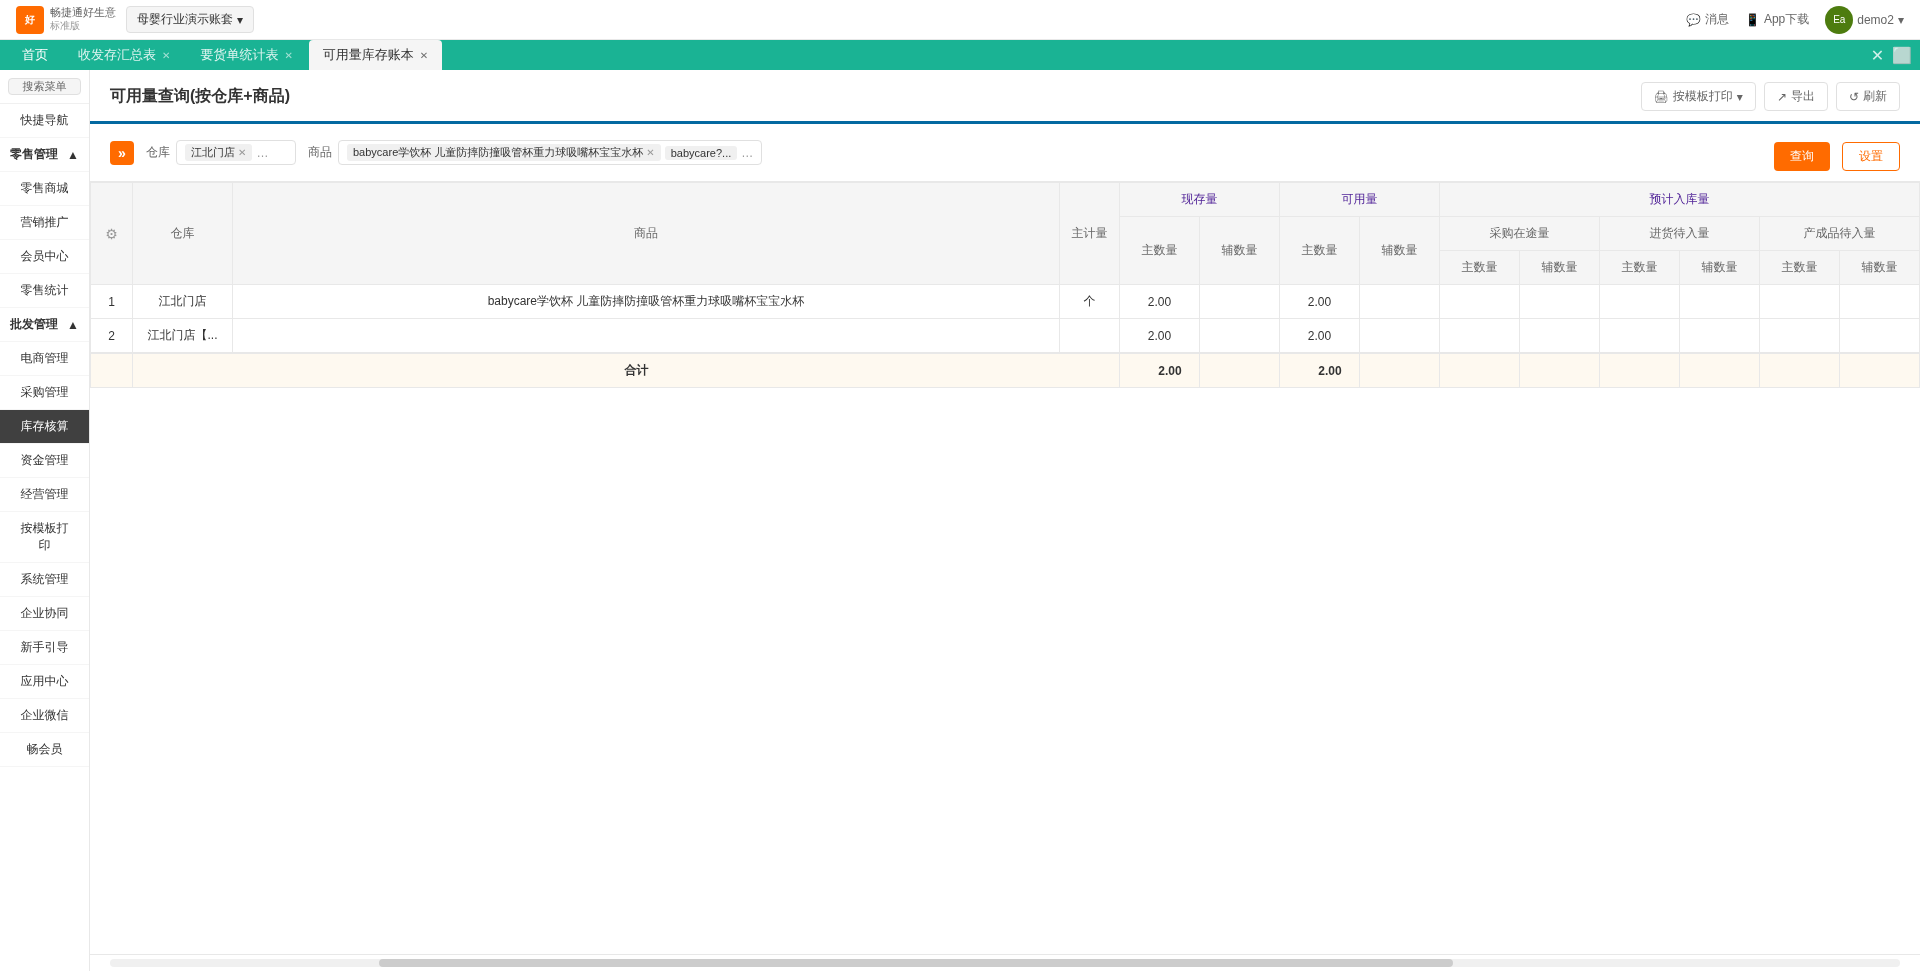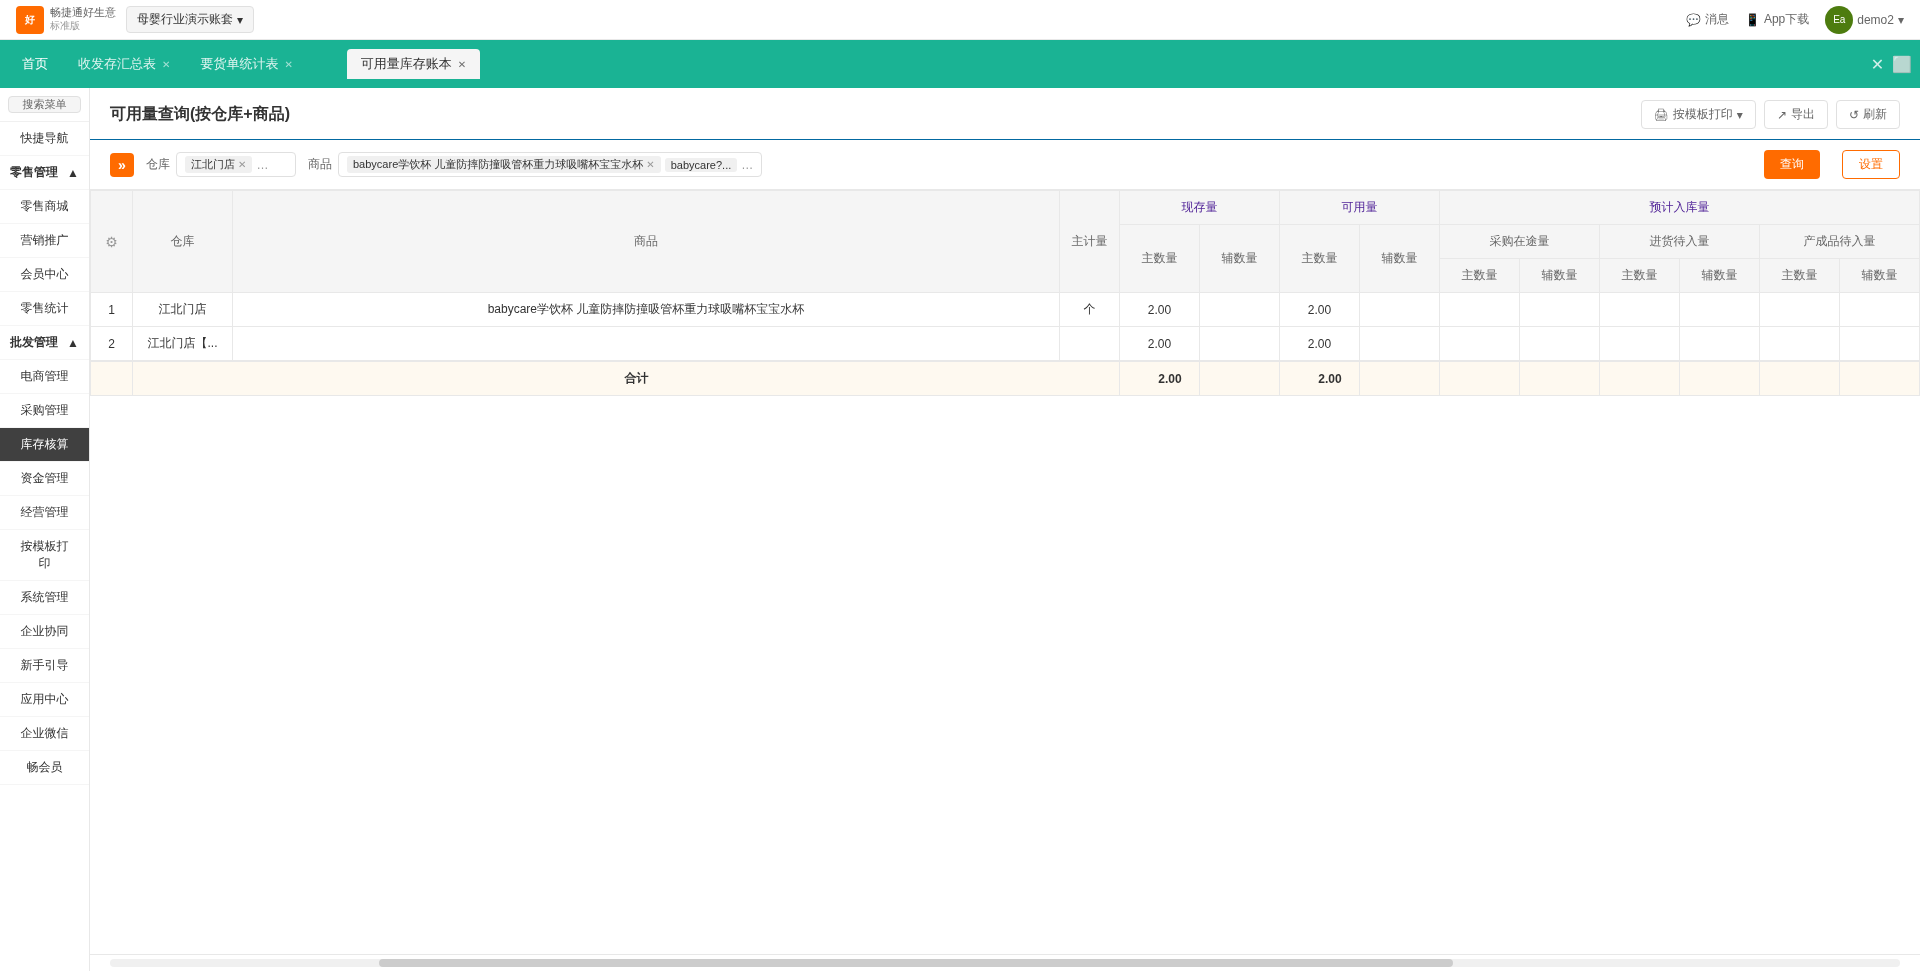--- a/index.html
+++ b/index.html
@@ -22,21 +22,21 @@
     .logo-text { font-size: 11px; color: #666; line-height: 1.2; }
     .logo-sub { font-size: 10px; color: #999; }
     .company-selector { display: flex; align-items: center; gap: 4px; font-size: 12px; color: #333; background: #f5f5f5; padding: 4px 10px; border-radius: 4px; cursor: pointer; border: 1px solid #e0e0e0; }
     .top-bar-right { display: flex; align-items: center; gap: 16px; font-size: 12px; color: #666; }
     .top-bar-right-item { display: flex; align-items: center; gap: 4px; cursor: pointer; }
     .avatar { width: 28px; height: 28px; border-radius: 50%; background: #4d7c0f; display: flex; align-items: center; justify-content: center; color: white; font-size: 10px; overflow: hidden; }
 
     
     .nav-tabs {
       background: #1ab394;
-      height: 48px;
+      height: 30px;
       display: flex;
       align-items: center;
       padding: 0 8px;
       flex-shrink: 0;
       gap: 2px;
       position: relative;
     }
     .nav-tab {
       height: 30px;
       padding: 0 14px;
@@ -45,21 +45,20 @@
       gap: 6px;
       border-radius: 4px 4px 0 0;
       cursor: pointer;
       font-size: 13px;
       color: rgba(255,255,255,0.85);
       white-space: nowrap;
     }
     .nav-tab.active {
       background: #f5f5f5;
       color: #333;
-      margin-left: 38px;
     }
     .nav-tab .close-btn { font-size: 10px; color: inherit; opacity: 0.7; cursor: pointer; }
     .nav-tab.home { color: white; }
     .nav-tabs-right { margin-left: auto; display: flex; align-items: center; gap: 8px; }
     .nav-tabs-right-btn { color: white; cursor: pointer; font-size: 16px; opacity: 0.8; }
 
     
     .main-layout { display: flex; flex: 1; overflow: hidden; }
 
     
@@ -113,21 +112,21 @@
       background: #f5f5f5;
     }
 
     
     .page-header {
       background: #fff;
       padding: 12px 20px 10px;
       display: flex;
       align-items: center;
       justify-content: space-between;
-      border-bottom: 1px solid #0369a1;
+      border-bottom: 3px solid #0369a1;
       flex-shrink: 0;
     }
     .page-title { font-size: 16px; font-weight: bold; color: #333; }
     .page-actions { display: flex; align-items: center; gap: 8px; }
     .action-btn {
       display: flex;
       align-items: center;
       gap: 4px;
       padding: 5px 12px;
       border-radius: 4px;
@@ -183,21 +182,21 @@
       background: #f0f0f0;
       border-radius: 3px;
       padding: 1px 6px;
       font-size: 11px;
       display: flex;
       align-items: center;
       gap: 3px;
     }
     .filter-tag .tag-close { cursor: pointer; color: #999; font-size: 10px; }
     .filter-dots { color: #999; cursor: pointer; }
-    .filter-actions { margin-left: auto; display: flex; gap: 22px; }
+    .filter-actions { margin-left: auto; display: flex; gap: 12px; margin-top: 8px; }
     .btn-query {
       background: #ff6b00;
       color: white;
       border: none;
       border-radius: 4px;
       padding: 5px 16px;
       font-size: 12px;
       cursor: pointer;
     }
     .btn-settings {

